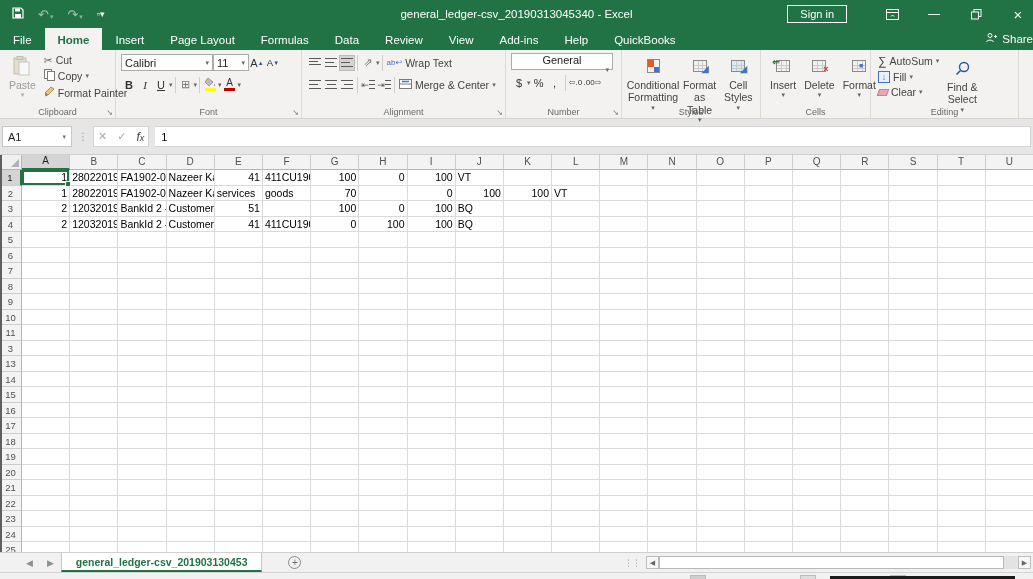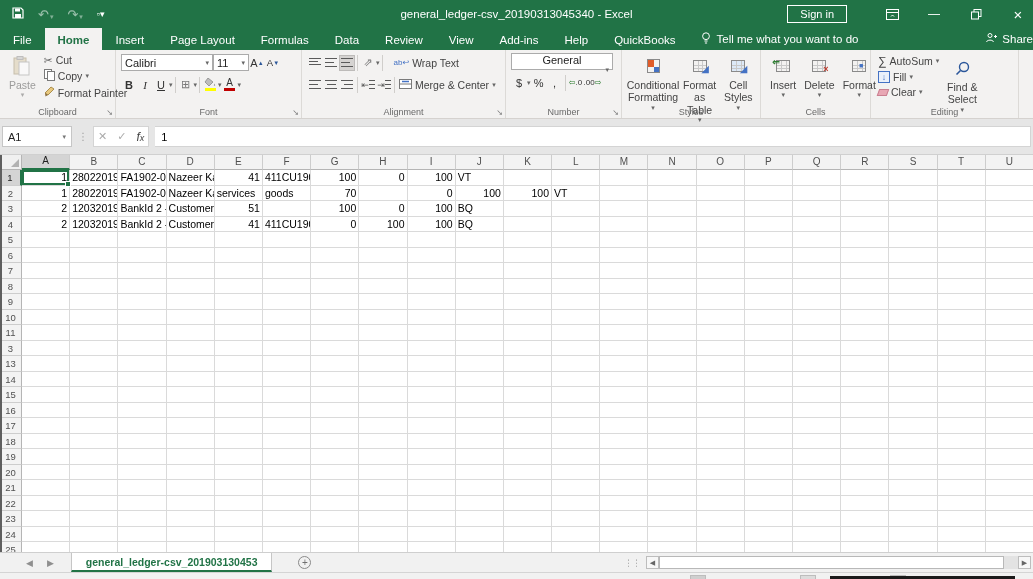--- a/index.html
+++ b/index.html
@@ -86,21 +86,21 @@
   .g-rowhdr { flex:0 0 22px; background:#f3f3f3; border-right:1px solid #b5b5b5; border-bottom:1px solid #cdcdcd; text-align:center; font-size:9.5px; color:#505050; line-height:15px; }
   .g-rowhdr.sel { background:#d4d4d4; border-right:2px solid #217346; color:#1e1e1e; }
   .g-cell { flex:0 0 48.2px; border-right:1px solid #dadada; border-bottom:1px solid #dadada; font-size:10.5px; color:#000; padding:0 2px; white-space:nowrap; overflow:hidden; line-height:14.5px; }
   .g-cell.num { text-align:right; }
   .g-cell.selected { box-shadow:inset 0 0 0 2px #217346; position:relative; overflow:visible; }
   .g-cell.selected::after { content:""; position:absolute; right:-2px; bottom:-2px; width:4px; height:4px; background:#217346; border:1px solid #fff; z-index:4; }
 
   
   .sheetbar { height:20px; background:#f1f1f1; border-top:1px solid #cfcfcf; display:flex; align-items:stretch; flex:0 0 auto; font-size:10.5px; position:relative; }
   .navarr { color:#8f8f8f; font-size:9px; display:flex; align-items:center; padding:0 7px; }
-  .sheettab { margin-left:10px; background:#fff; border-left:1px solid #c6c6c6; border-right:1px solid #c6c6c6; border-bottom:2px solid #217346; color:#217346; font-weight:bold; display:flex; align-items:center; padding:0 14px; }
+  .sheettab { background:#fff; border-left:1px solid #c6c6c6; border-right:1px solid #c6c6c6; border-bottom:2px solid #217346; color:#217346; font-weight:bold; display:flex; align-items:center; padding:0 14px; }
   .addsheet { margin-left:26px; display:flex; align-items:center; }
   .addsheet .circ { width:13px; height:13px; border:1px solid #8a8a8a; border-radius:50%; color:#6f6f6f; font-size:10px; line-height:11px; text-align:center; }
   .hscroll { margin-left:auto; display:flex; align-items:center; gap:0; padding-right:2px; }
   .hs-grip { color:#9a9a9a; font-size:9px; letter-spacing:-1px; padding:0 6px; }
   .hs-arrow { width:13px; height:13px; border:1px solid #bdbdbd; background:#f7f7f7; color:#666; font-size:7px; display:flex; align-items:center; justify-content:center; }
   .hs-thumb { width:345px; height:13px; background:#fff; border:1px solid #b8b8b8; }
   .hs-track { width:14px; height:13px; background:#e3e3e3; }
 
   
   .statusbar { height:7px; background:#f1f1f1; border-top:1px solid #d4d4d4; position:relative; flex:0 0 auto; }
@@ -152,29 +152,20 @@
     <span class="tab active">Home</span>
     <span class="tab">Insert</span>
     <span class="tab">Page Layout</span>
     <span class="tab">Formulas</span>
     <span class="tab">Data</span>
     <span class="tab">Review</span>
     <span class="tab">View</span>
     <span class="tab">Add-ins</span>
     <span class="tab">Help</span>
     <span class="tab">QuickBooks</span>
-    <span class="tellme">
-      <span>
-        <svg width="10" height="13" viewBox="0 0 10 13">
-            <circle cx="5" cy="4.2" r="3.4" fill="none" stroke="#fff"></circle>
-            <path d="M3.4 9h3.2M3.9 11h2.2" stroke="#fff"></path>
-          </svg>
-      </span>
-      <span>Tell me what you want to do</span>
-    </span>
     <span class="share">
       <span>
         <svg width="12" height="12" viewBox="0 0 12 12">
             <circle cx="5" cy="3.5" r="2" fill="none" stroke="#fff"></circle>
             <path d="M1.5 10c.5-2.5 6.5-2.5 7 0" fill="none" stroke="#fff"></path>
             <path d="M9 4.5h3M10.5 3v3" stroke="#fff"></path>
           </svg>
       </span>
       <span>Share</span>
     </span>
@@ -275,21 +266,21 @@
               <span class="lines"></span>
             </span>
           <span class="tbtn pressed">
               <span class="lines"></span>
             </span>
           <span class="sep-v"></span>
           <span class="tbtn" style="color:#7a7a7a;">⇗</span>
           <span class="dda">▾</span>
           <span class="sep-v"></span>
           <span class="sbtn">
-            <span style="font-size:8px;color:#4472c4;margin-left:7px;">ab↩</span>
+            <span style="font-size:8px;color:#4472c4;">ab↩</span>
             <span>Wrap Text</span>
           </span>
         </div>
         <div class="toolrow">
           <span class="tbtn">
               <span class="lines"></span>
             </span>
           <span class="tbtn">
               <span class="lines" style="background-position:0 0,1.5px 3.8px,0 7.6px;"></span>
             </span>

